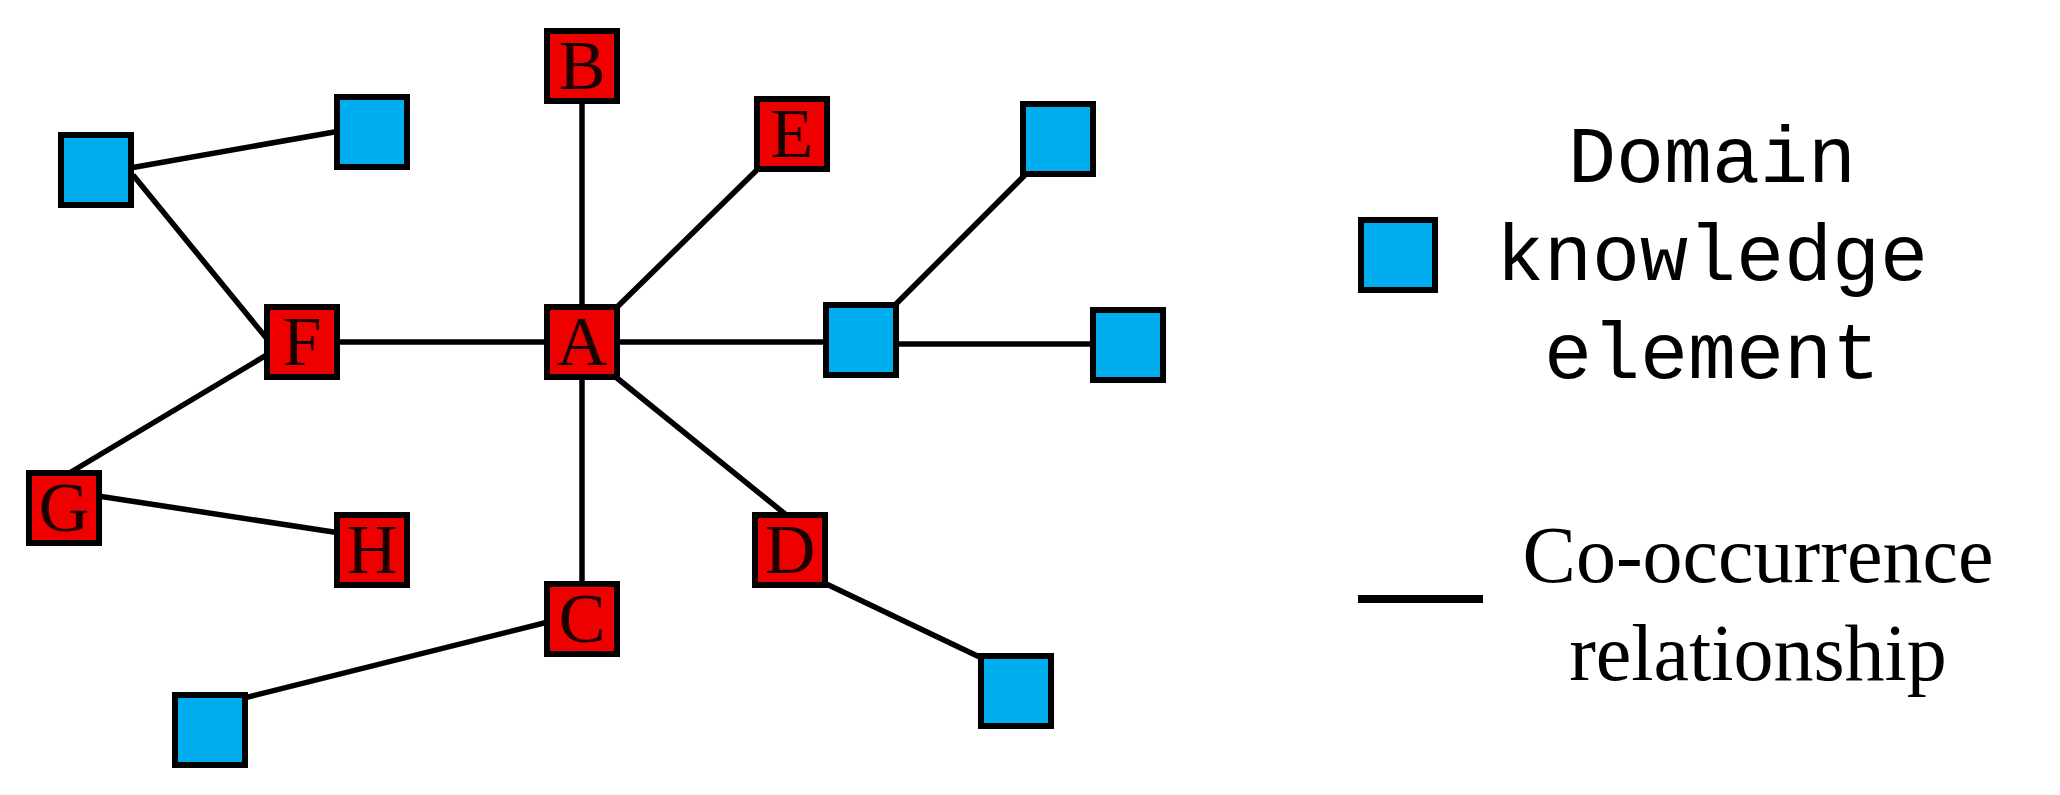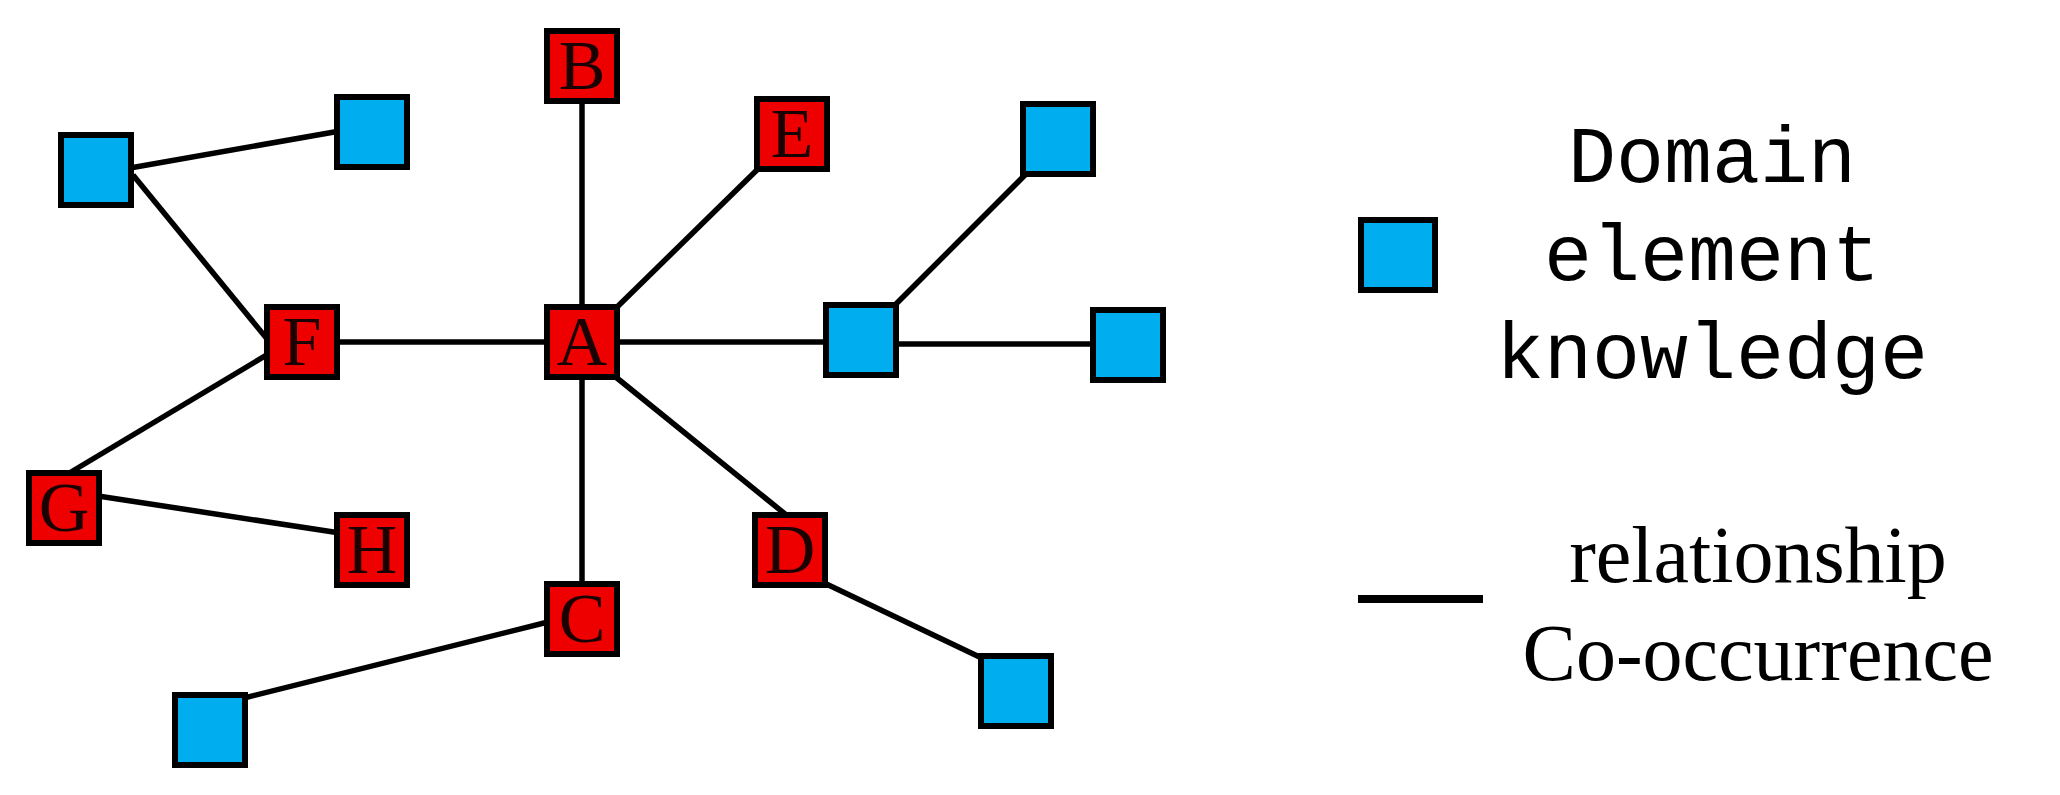--- a/index.html
+++ b/index.html
@@ -106,25 +106,25 @@
       <div class="node domain" style="left: 1090px; top: 307px; background: rgb(0, 174, 239); border-color: rgb(0, 0, 0);"></div>
       <div class="node domain" style="left: 978px; top: 653px; background: rgb(0, 174, 239); border-color: rgb(0, 0, 0);"></div>
       <div class="node domain" style="left: 172px; top: 692px; background: rgb(0, 174, 239); border-color: rgb(0, 0, 0);"></div>
     </div>
 
   <div>
     <div class="swatch-square" style="background: rgb(0, 174, 239);"></div>
 
     <div class="legend-block domain-block" style="color: rgb(0, 0, 0); font-family: Liberation Mono, monospace;">
       <div>Domain</div>
+      <div>knowledge</div>
       <div>element</div>
-      <div>knowledge</div>
     </div>
 
     <div class="swatch-line" style="background: rgb(0, 0, 0);"></div>
 
     <div class="legend-block relation-block" style="color: rgb(0, 0, 0);">
+      <div>Co-occurrence</div>
       <div>relationship</div>
-      <div>Co-occurrence</div>
     </div>
   </div>
 
 </div>
 
 </body></html>

